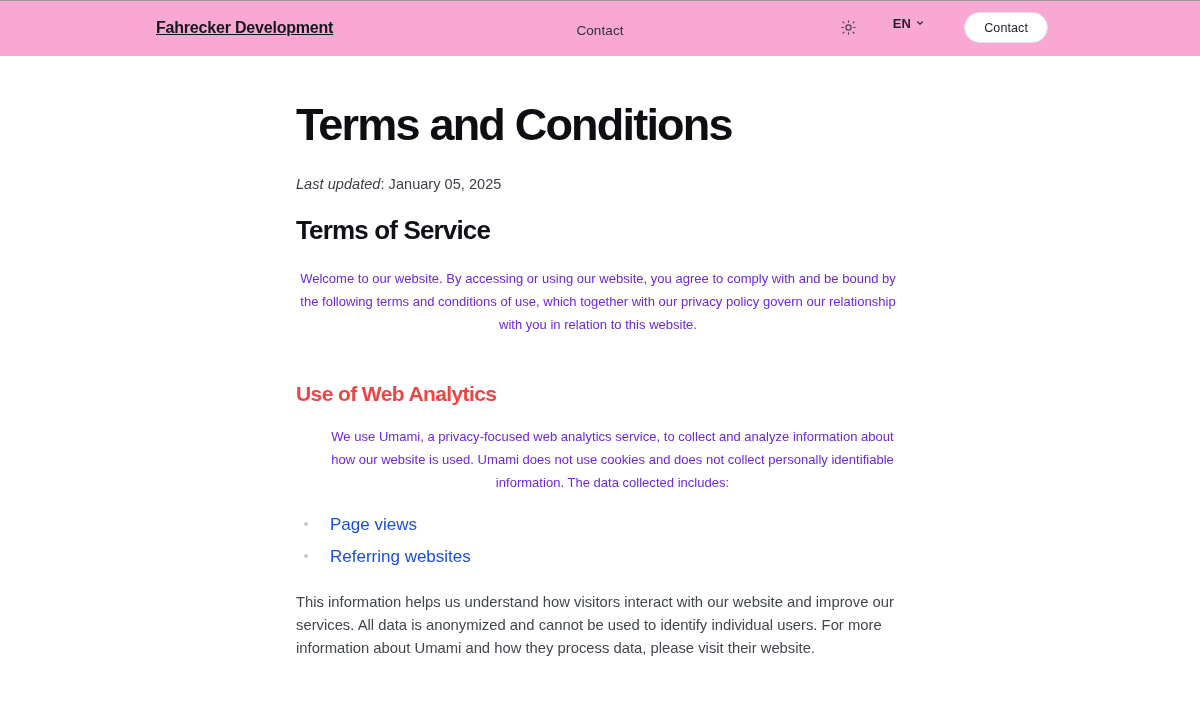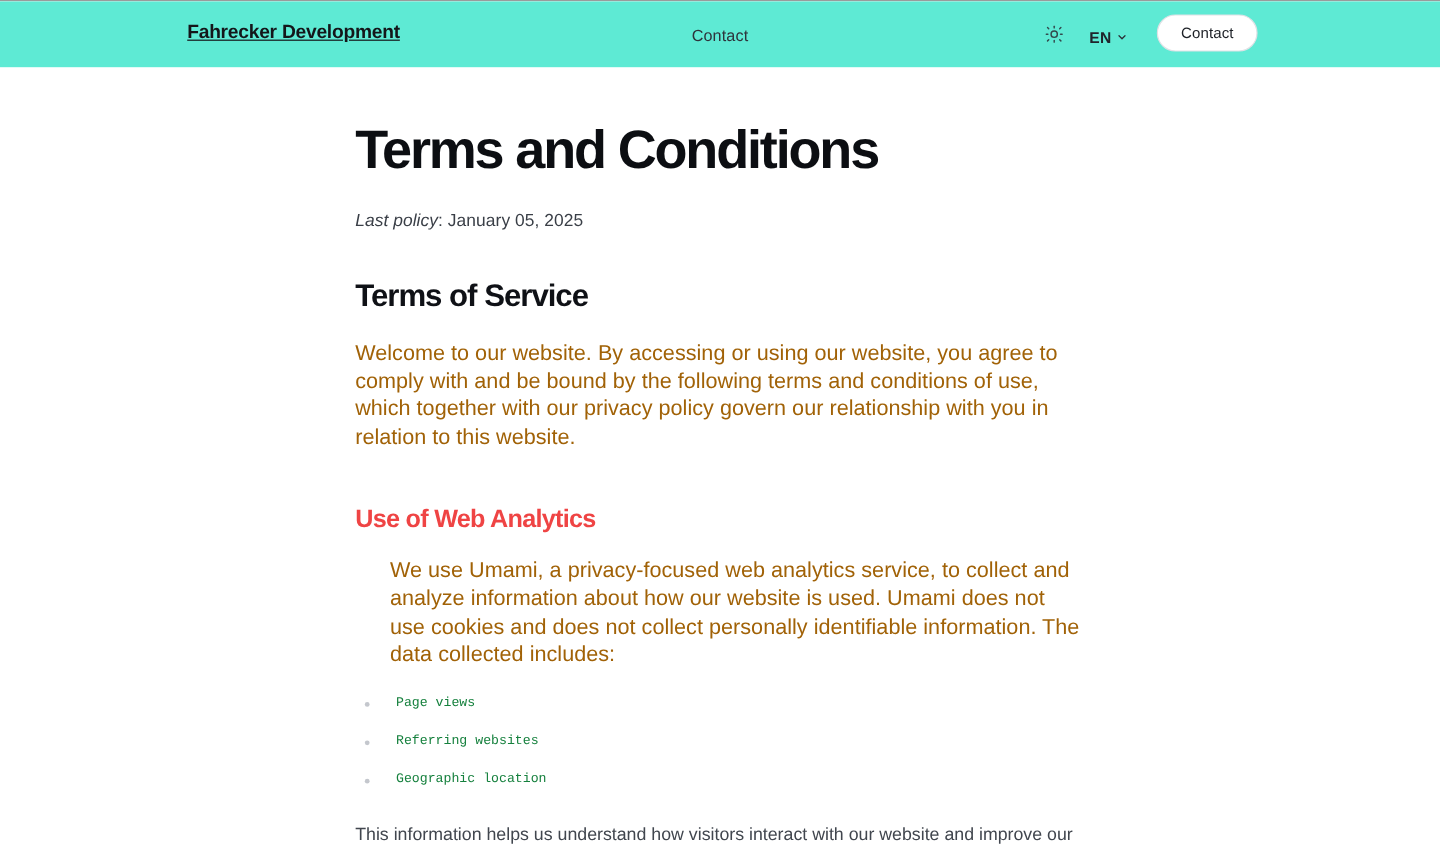--- a/index.html
+++ b/index.html
@@ -23,21 +23,21 @@
     height: 704px;
     overflow: hidden;
     border-top: 1px solid #9a9a9a;
   }
 
   
   .site-header {
     position: relative;
     height: 55px;
     width: 1200px;
-    background: #5eead4;
+    background: #f9a8d4;
   }
 
   .brand {
     position: absolute;
     left: 156px;
     top: 18px;
     font-size: 16px;
     font-weight: 700;
     letter-spacing: -0.2px;
     color: #14161a;
@@ -61,22 +61,22 @@
     letter-spacing: 0.1px;
     pointer-events: auto;
     text-decoration: none;
   }
 
   .header-right {
     position: absolute;
     right: 152px;
     top: 11px;
     display: flex;
-    align-items: flex-end;
-    gap: 0px;
+    align-items: flex-start;
+    gap: 15px;
   }
 
   .theme-toggle {
     width: 30px;
     height: 30px;
     display: flex;
     align-items: center;
     justify-content: center;
     border: none;
     background: transparent;
@@ -144,64 +144,64 @@
     font-size: 14.5px;
     line-height: 1.4;
     color: #3a3f47;
     letter-spacing: 0.05px;
   }
   .meta-label {
     font-style: italic;
   }
 
   .section-h2 {
-    margin-top: 36px;
+    margin-top: 20px;
     font-size: 26px;
     line-height: 1.2;
     font-weight: 700;
     letter-spacing: -0.85px;
     color: #0f1116;
   }
 
   .section-h3 {
     margin-top: 44px;
     font-size: 21px;
     line-height: 1.2;
     font-weight: 700;
     letter-spacing: -0.6px;
     color: #ef4444;
   }
 
   .body-para {
     margin-top: 21px;
-    font-size: 18px;
+    font-size: 13px;
     line-height: 23.3px;
-    color: #a16207;
+    color: #6d28d9;
     letter-spacing: 0.02px;
+    text-align: center;
   }
 
   .section-h3 + .body-para {
     margin-top: 19px;
     margin-left: 29px;
   }
 
   .bullet-list {
     margin-top: 18px;
     list-style: none;
     padding-left: 8px;
   }
 
   .bullet-item {
     position: relative;
     padding-left: 26px;
-    font-size: 11px;
+    font-size: 17px;
     line-height: 23px;
-    color: #15803d;
+    color: #1d4ed8;
     margin-bottom: 9px;
-    font-family: Liberation Mono, monospace;
   }
   .bullet-item:last-child { margin-bottom: 0; }
 
   .bullet-item::before {
     content: "";
     position: absolute;
     left: 0px;
     top: 9.5px;
     width: 4px;
     height: 4px;
@@ -259,34 +259,33 @@
       <button class="cta-button">Contact</button>
 
     </div>
   </header>
 
   <main class="content">
 
     <h1 class="doc-title">Terms and Conditions</h1>
 
     <p class="meta-line">
-      <em class="meta-label">Last policy</em><span>: January 05, 2025</span>
+      <em class="meta-label">Last updated</em><span>: January 05, 2025</span>
     </p>
 
     <h2 class="section-h2">Terms of Service</h2>
 
     <p class="body-para">Welcome to our website. By accessing or using our website, you agree to comply with and be bound by the following terms and conditions of use, which together with our privacy policy govern our relationship with you in relation to this website.</p>
 
     <h3 class="section-h3">Use of Web Analytics</h3>
 
     <p class="body-para">We use Umami, a privacy-focused web analytics service, to collect and analyze information about how our website is used. Umami does not use cookies and does not collect personally identifiable information. The data collected includes:</p>
 
     <ul class="bullet-list">
       <li class="bullet-item">Page views</li>
       <li class="bullet-item">Referring websites</li>
-      <li class="bullet-item">Geographic location</li>
     </ul>
 
     <p class="closing-para">This information helps us understand how visitors interact with our website and improve our services. All data is anonymized and cannot be used to identify individual users. For more information about Umami and how they process data, please visit their website.</p>
 
   </main>
 
 </div>
 
 </body></html>

